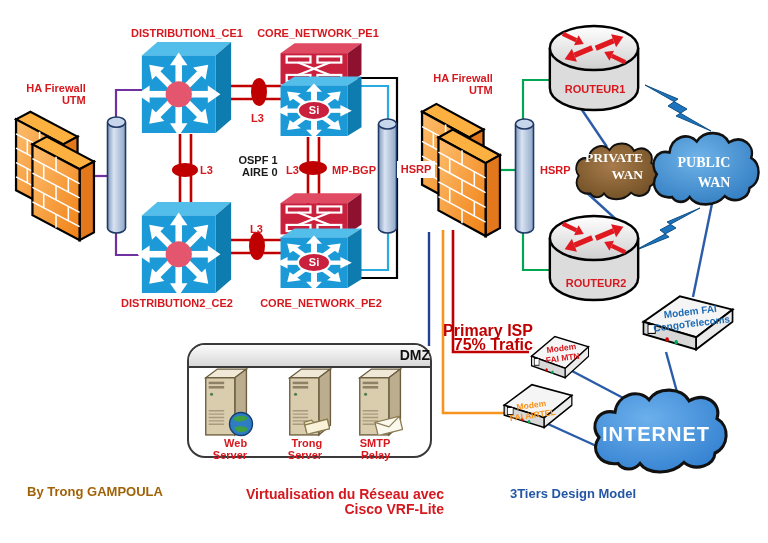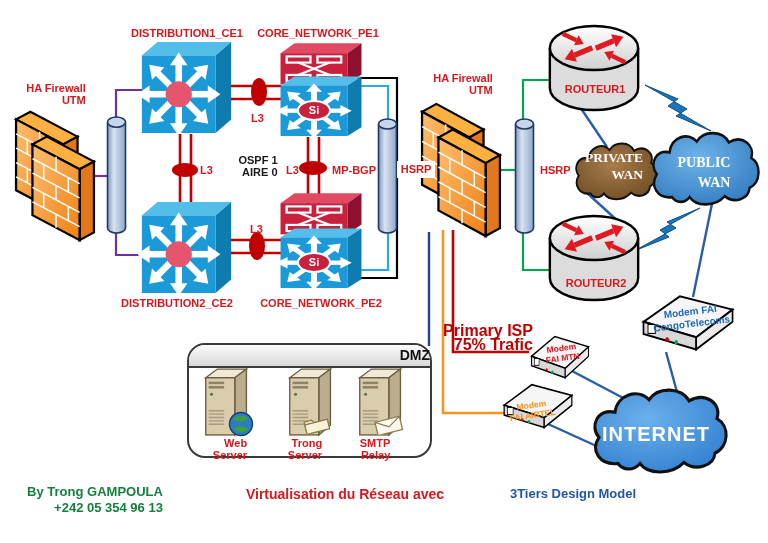--- a/index.html
+++ b/index.html
@@ -3,21 +3,21 @@
 <meta charset="utf-8">
 <style>
   html,body{margin:0;padding:0;background:#fff}
   #canvas{position:relative;width:768px;height:543px;background:#fff;overflow:hidden;
           font-family:"Liberation Sans",sans-serif}
   svg.layer{position:absolute;left:0;top:0}
   svg.icon{position:absolute}
   .lbl{position:absolute;font-family:"Liberation Sans",sans-serif;font-weight:bold;white-space:nowrap}
   .c{transform:translateX(-50%);text-align:right}
   .red{color:#D6181F}
-  .navy{color:#15803d}
+  .navy{color:#a16207}
   .blue{color:#2456A4}
   .black{color:#1A1A1A}
   .white{color:#fff}
   .s11{font-size:11px;line-height:12px}
   .s12{font-size:16px;line-height:14px}
   .s13{font-size:13px;line-height:16px}
   .serif{font-family:Liberation Serif, serif}
   .si{position:absolute;width:34px;height:21px;border:2px solid #fff;border-radius:50%;
       background:#C9203E;color:#fff;font:bold 11px/17px "Liberation Sans",sans-serif;
       text-align:center;box-sizing:border-box}
@@ -402,22 +402,22 @@
     <div>Trong</div>
       <div>Server</div>
   </div>
   <div class="lbl red s11 c" style="left:375px;top:437px">
     <div>SMTP</div>
       <div>Relay</div>
   </div>
 
   <div class="lbl navy s13 c" style="left:95px;top:484px">
     <div>By Trong GAMPOULA</div>
-      <div>+242 05 354 96 13</div>
   </div>
   <div class="lbl red c" style="left:345px;top:487px;font-size:14px;line-height:15px">
     <div>Virtualisation du Réseau avec</div>
+      <div>Cisco VRF-Lite</div>
   </div>
   <div class="lbl blue s13 c" style="left:573px;top:486px">
       <div>3Tiers Design Model</div>
   </div>
 
 </div>
 
 </body></html>

